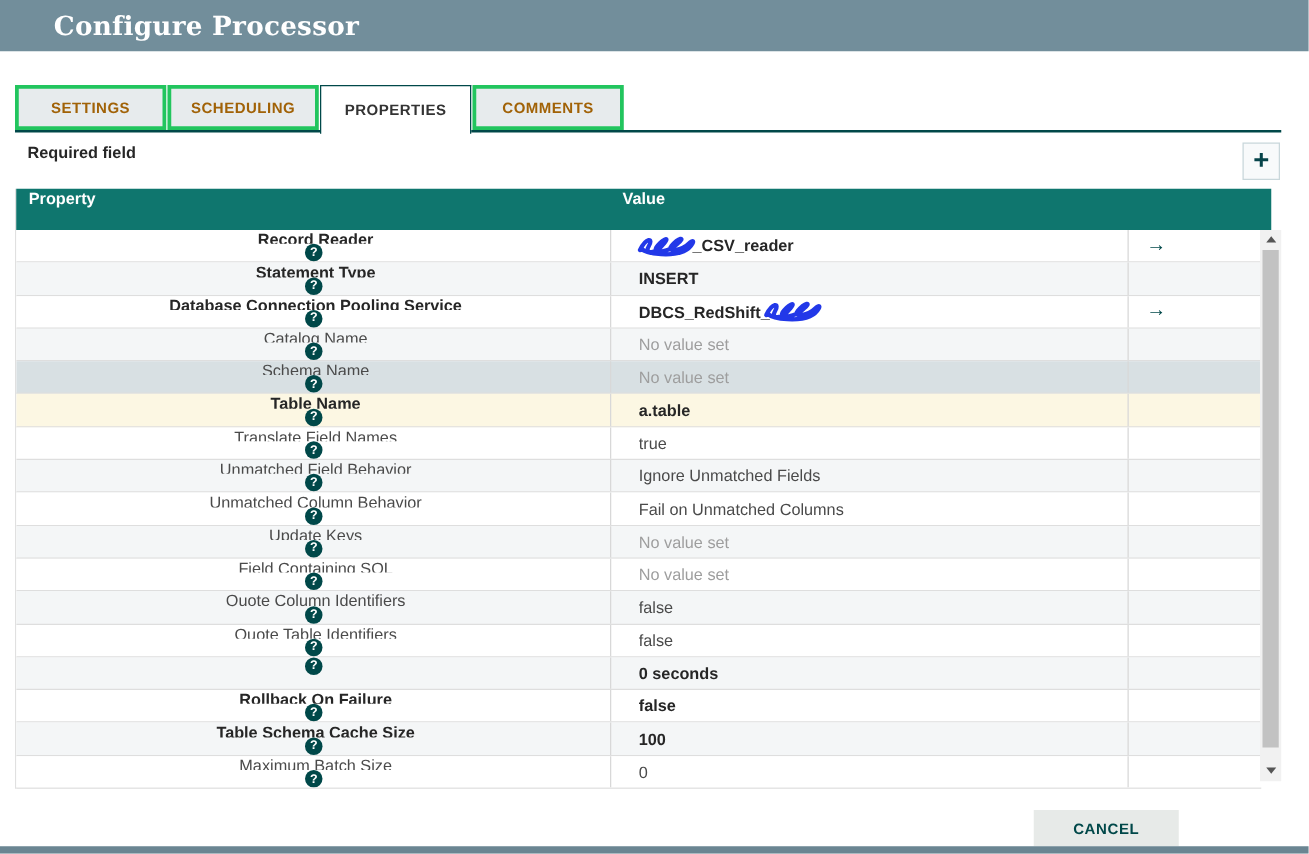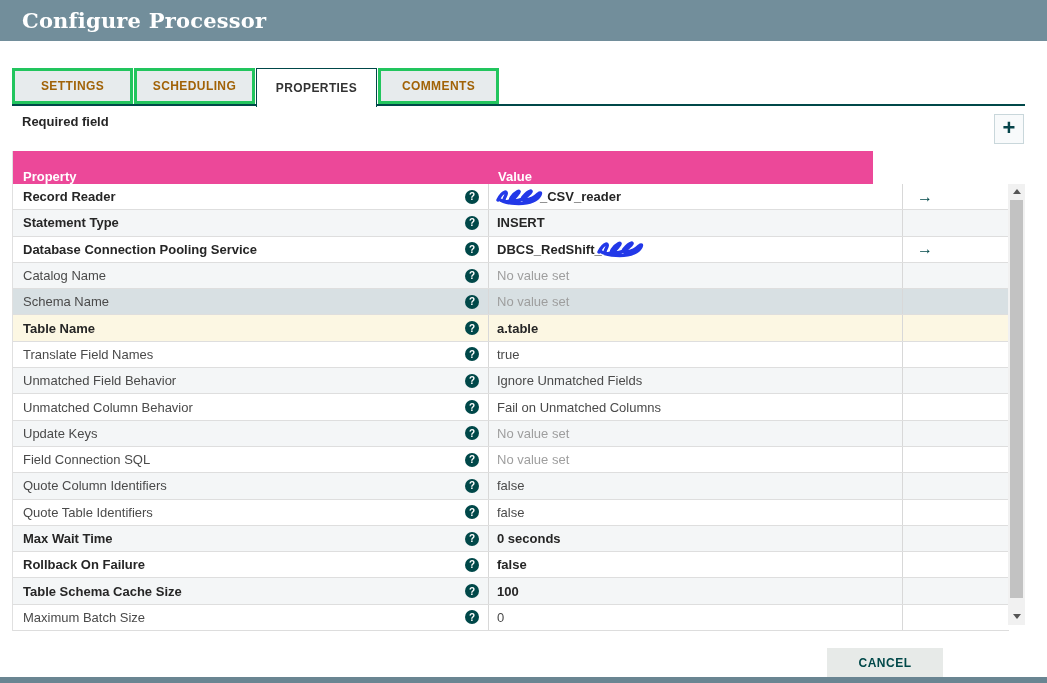--- a/index.html
+++ b/index.html
@@ -4,60 +4,60 @@
 <style>
   * { margin:0; padding:0; box-sizing:border-box; }
   html,body { width:1047px; height:683px; overflow:hidden; background:#fff;
               font-family:"Liberation Sans", sans-serif; }
   .stage { position:relative; width:1047px; height:683px; background:#fff; }
 
   
   .titlebar { position:absolute; left:0; top:0; width:1047px; height:41px;
               background:#728E9B; display:flex; align-items:center; padding-left:22px; }
   .titlebar .title { color:#fff; font-family:"DejaVu Serif", serif; font-weight:bold;
-                     font-size:21px; letter-spacing:0.2px; }
+                     font-size:21px; letter-spacing:0.2px;margin-left:21px; }
 
   
   .tab { position:absolute; top:68px; width:121px; height:36px; background:#E7EBED;
          border:3px solid #22c55e; display:flex; align-items:center; justify-content:center;
          font-size:12px; font-weight:600; letter-spacing:0.4px; color:#a16207; cursor:pointer; z-index:1; }
   .tab.active { background:#fff; border:1px solid #004849; border-bottom:none; height:39px;
                 color:#333; z-index:3; }
   .tab-underline { position:absolute; left:12px; top:104px; width:1013px; height:2px;
                    background:#004849; z-index:2; }
 
   .required-label { position:absolute; left:22px; top:114px; font-size:13px;
                     font-weight:bold; color:#262626; }
 
   .add-btn { position:absolute; left:994px; top:114px; width:30px; height:30px;
              background:#F8FAFB; border:1px solid #C9D7DB; color:#06444A;
              font-size:22px; font-weight:bold; line-height:26px; text-align:center; cursor:pointer; }
 
   
   .ptable { position:absolute; left:12px; top:151px; width:1013px; height:480px;
             border-left:1px solid #E0E0E0; }
-  .thead { width:860px; height:33px; background:#ec4899; display:flex; align-items:flex-end;
+  .thead { width:1004px; height:33px; background:#0f766e; display:flex; align-items:flex-start;
            color:#fff; font-size:13px; font-weight:bold; }
   .h-prop { width:475px; padding-left:10px; }
   .h-val  { flex:1; padding-left:10px; }
   .tbody { position:relative; width:996px; height:447px; overflow:hidden;
            border-bottom:1px solid #DDD; }
   .row { display:flex; align-items:stretch; height:26.3px; border-bottom:1px solid #DEDEDE;
          background:#fff; font-size:13px; color:#4A4A4A; cursor:pointer; }
   .row:nth-child(even) { background:#F4F6F7; }
   .row.hover { background:#D8E0E3; }
   .row.selected { background:#FCF7E3; }
   .row.req .plabel, .row.req .vtext { font-weight:bold; color:#262626; }
   .cell { display:flex; align-items:center; }
-  .cell.prop { width:475px; padding-left:10px; }
+  .cell.prop { width:475px; padding-left:10px;flex-direction:column; }
   .cell.prop .plabel { flex:1; padding-right:6px; white-space:nowrap; overflow:hidden; }
   .help { width:14px; height:14px; border-radius:50%; background:#004849; color:#fff;
           font-size:10px; font-weight:bold; display:flex; align-items:center; justify-content:center;
           margin-right:9px; flex:0 0 auto; cursor:pointer; }
-  .cell.val { width:414px; padding-left:8px; border-left:1px solid #D8D8D8; overflow:hidden; }
+  .cell.val { width:414px; padding-left:22px; border-left:1px solid #D8D8D8; overflow:hidden; }
   .cell.act { flex:1; border-left:1px solid #D8D8D8; padding-left:14px; }
   .vtext { white-space:nowrap; }
   .vtext.unset { color:#9E9E9E; font-weight:normal; }
   .goto { color:#004849; font-size:16px; font-weight:bold; line-height:1; cursor:pointer; }
   .scribble { flex:0 0 auto; position:relative; top:1px; }
   .scribble.pre { margin-right:-6px; margin-left:-3px; }
   .scribble.suf { margin-left:-7px; }
 
   
   .vscroll { position:absolute; right:0; top:33px; width:17px; height:441px; background:#F1F1F1; }
@@ -208,21 +208,21 @@
             <span class="plabel">Update Keys</span>
             <span class="help">?</span>
           </div>
           <div class="cell val">
             <span class="vtext unset">No value set</span>
           </div>
           <div class="cell act"></div>
         </div>
         <div class="row">
           <div class="cell prop">
-            <span class="plabel">Field Connection SQL</span>
+            <span class="plabel">Field Containing SQL</span>
             <span class="help">?</span>
           </div>
           <div class="cell val">
             <span class="vtext unset">No value set</span>
           </div>
           <div class="cell act"></div>
         </div>
         <div class="row">
           <div class="cell prop">
             <span class="plabel">Quote Column Identifiers</span>
@@ -238,21 +238,20 @@
             <span class="plabel">Quote Table Identifiers</span>
             <span class="help">?</span>
           </div>
           <div class="cell val">
             <span class="vtext">false</span>
           </div>
           <div class="cell act"></div>
         </div>
         <div class="row req">
           <div class="cell prop">
-            <span class="plabel">Max Wait Time</span>
             <span class="help">?</span>
           </div>
           <div class="cell val">
             <span class="vtext">0 seconds</span>
           </div>
           <div class="cell act"></div>
         </div>
         <div class="row req">
           <div class="cell prop">
             <span class="plabel">Rollback On Failure</span>

